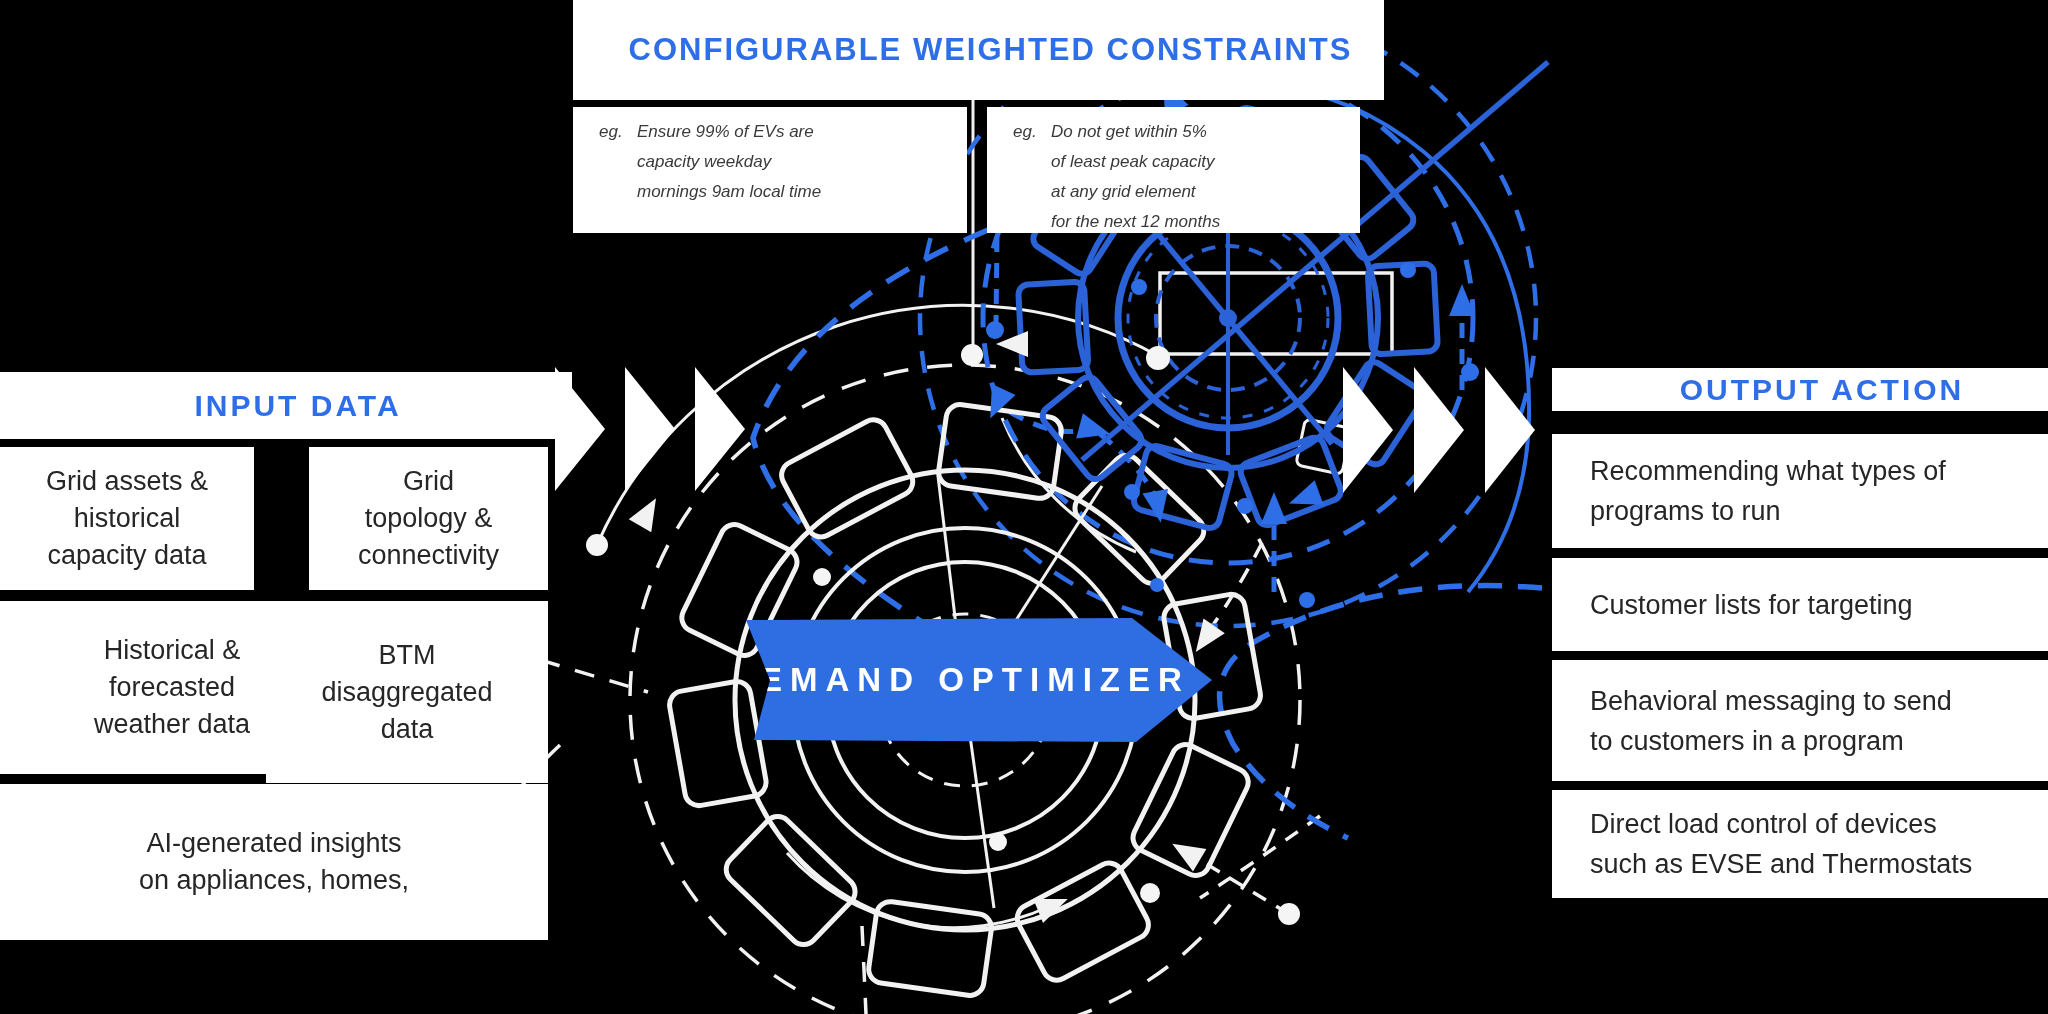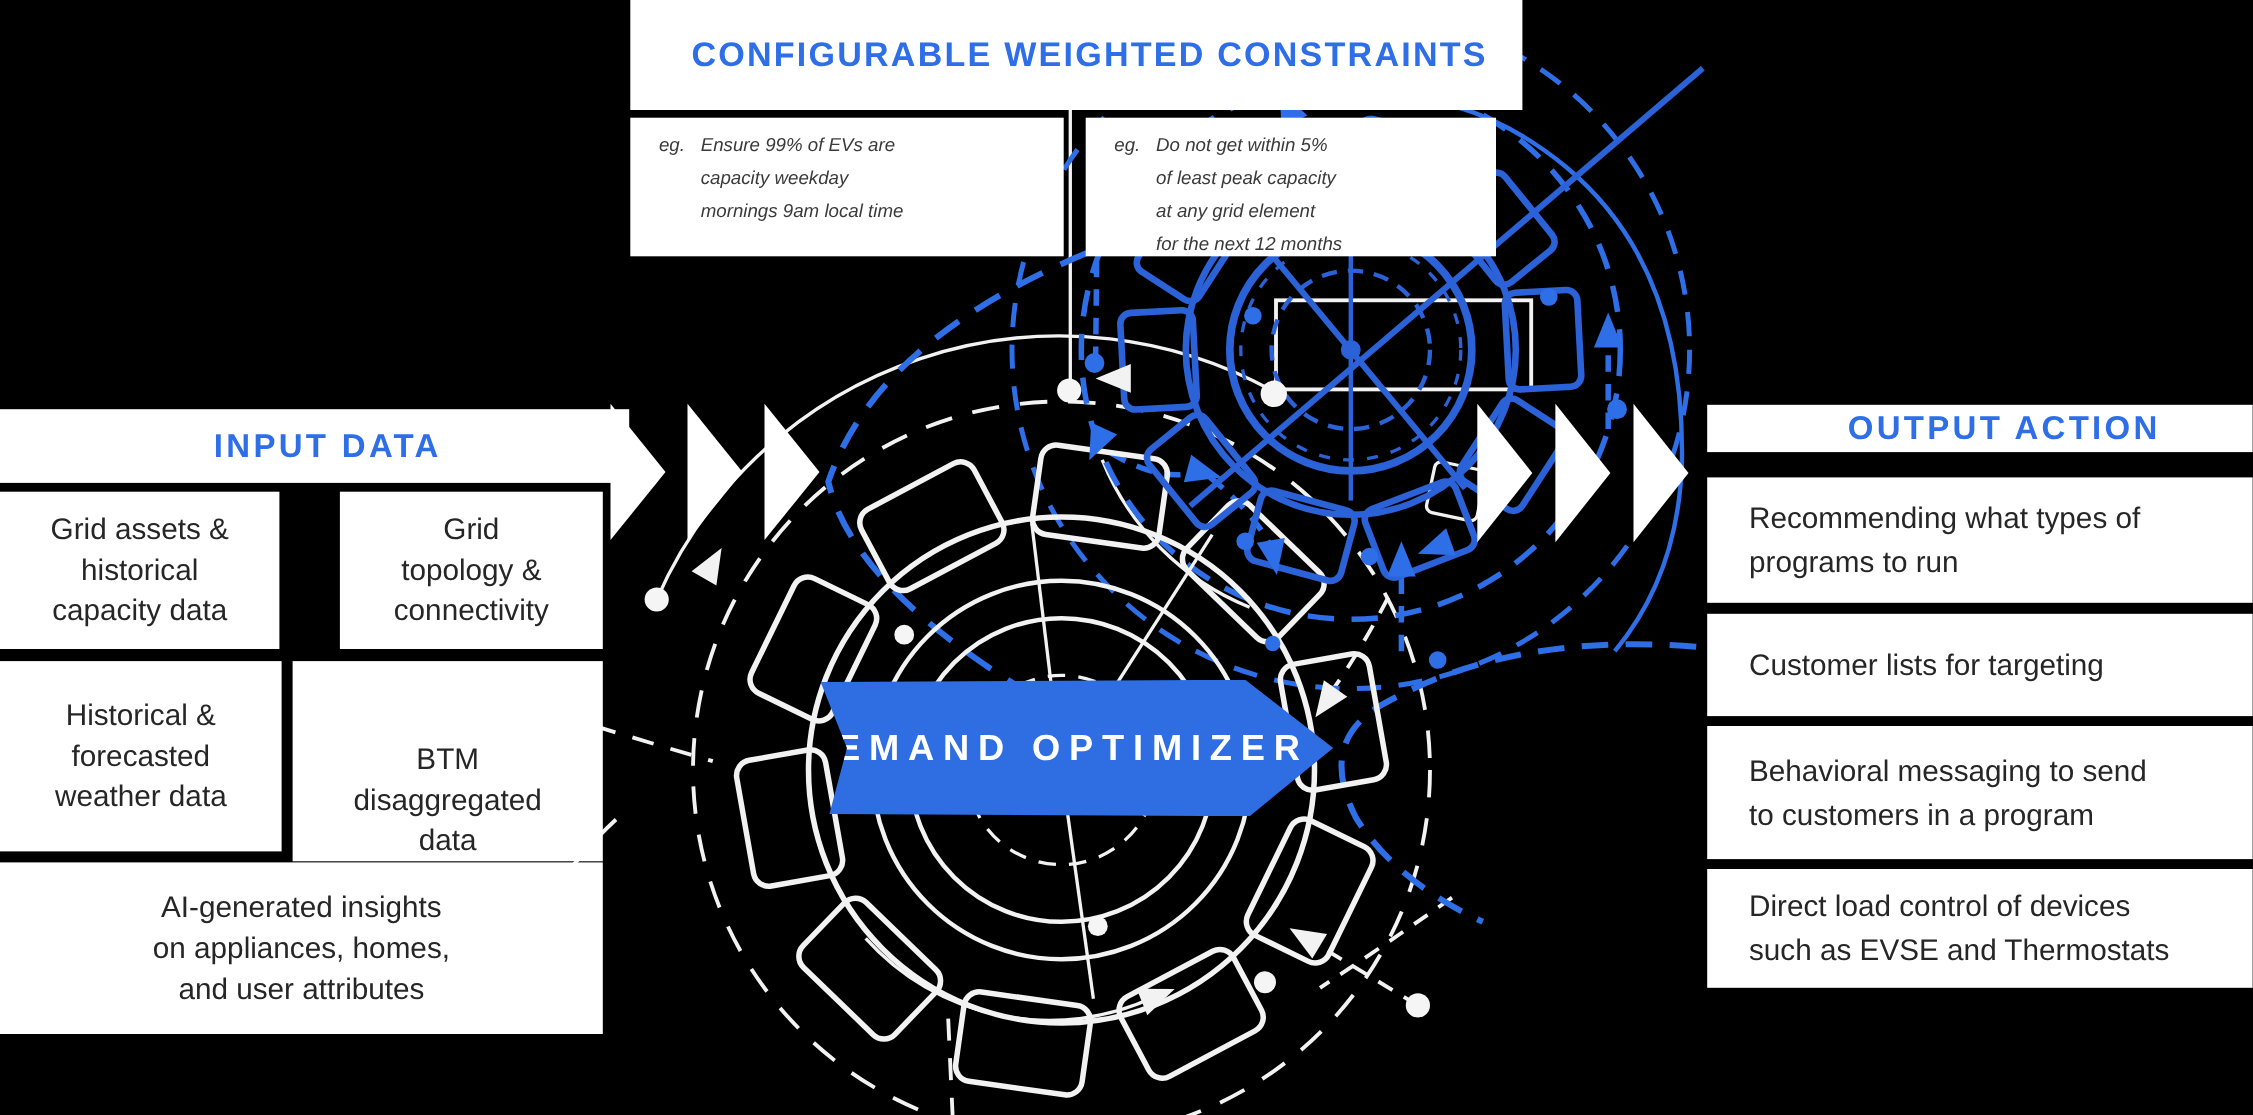--- a/index.html
+++ b/index.html
@@ -181,39 +181,38 @@
         <div>capacity data</div>
       </div>
   </div>
   <div class="panel centerbox" style="left:309px;top:447px;width:239px;height:143px;">
     <div>
         <div>Grid</div>
         <div>topology &amp;</div>
         <div>connectivity</div>
       </div>
   </div>
-  <div class="panel centerbox" style="left:0;top:601px;width:256px;height:173px;">
+  <div class="panel centerbox" style="left:0;top:601px;width:256px;height:173px;padding-left:44px;">
     <div>
         <div>Historical &amp;</div>
         <div>forecasted</div>
         <div>weather data</div>
       </div>
   </div>
-  <div class="panel centerbox" style="left:266px;top:601px;width:282px;height:182px;align-items:flex-end;">
+  <div class="panel centerbox" style="left:266px;top:601px;width:282px;height:182px;">
     <div>
         <div>BTM</div>
         <div>disaggregated</div>
         <div>data</div>
       </div>
   </div>
   <div class="panel centerbox" style="left:0;top:784px;width:548px;height:156px;">
     <div>
         <div>AI-generated insights</div>
         <div>on appliances, homes,</div>
-        <div>and user attributes</div>
       </div>
   </div>
 
   <div class="tri" style="left:555px;top:367px;"></div>
   <div class="tri" style="left:625px;top:367px;"></div>
   <div class="tri" style="left:695px;top:367px;"></div>
 
   <div class="banner">
     <span>DEMAND OPTIMIZER</span>
   </div>

